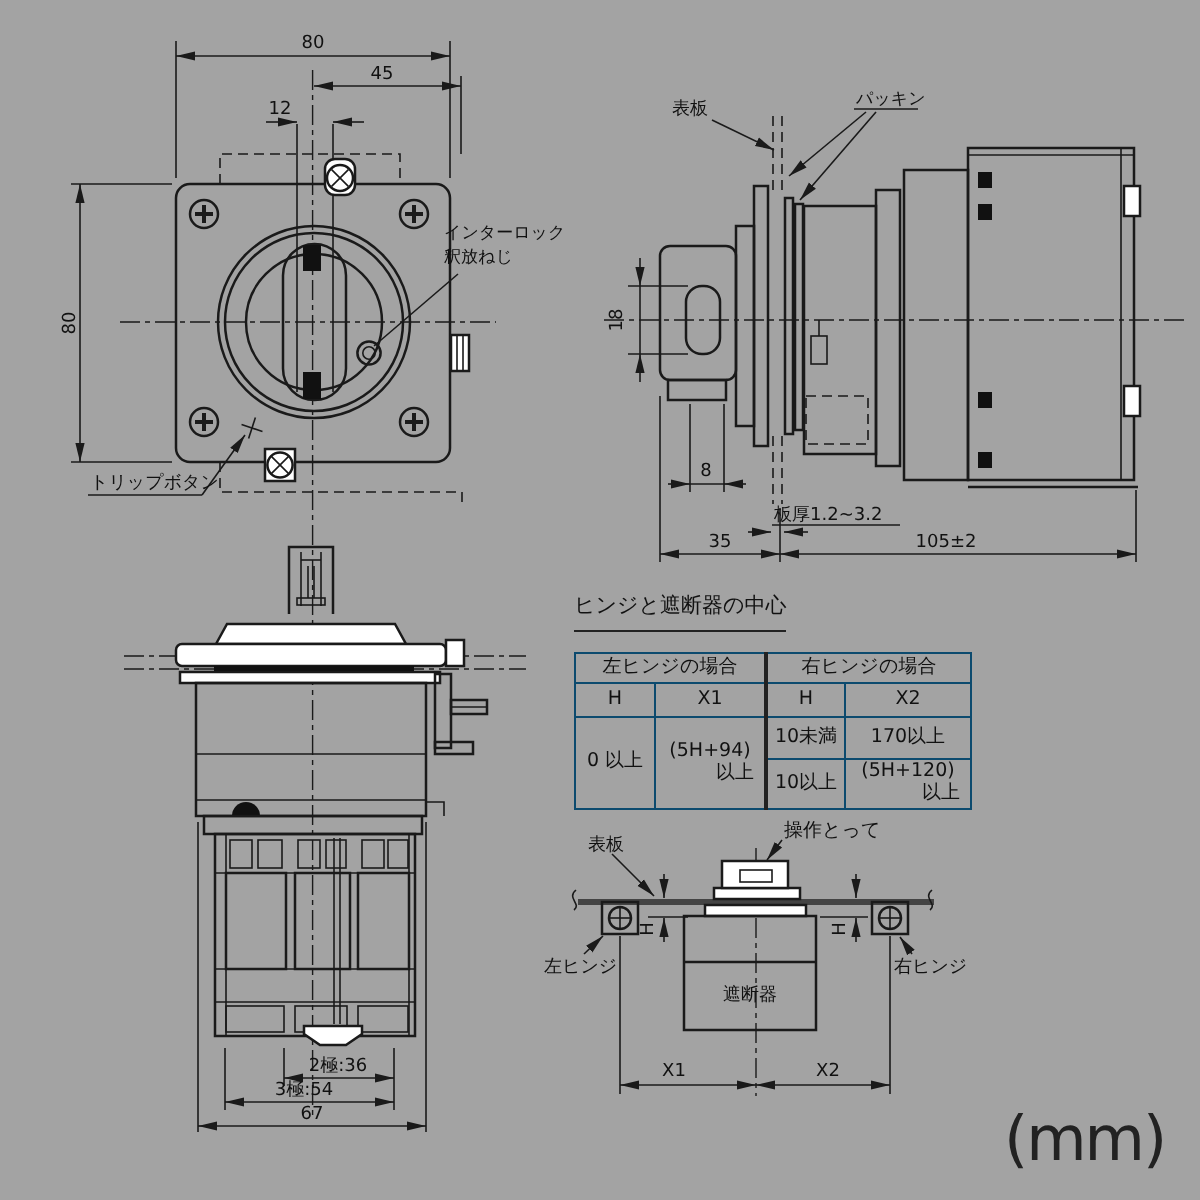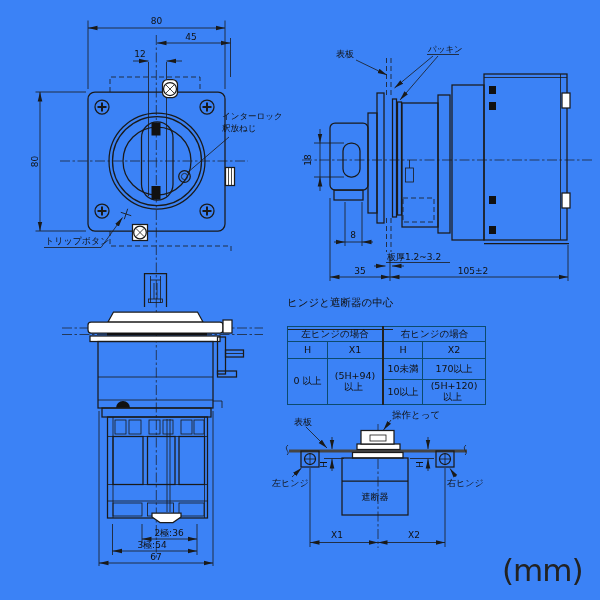--- a/index.html
+++ b/index.html
@@ -1,42 +1,42 @@
 <!DOCTYPE html>
 <html><head>
 <meta charset="utf-8">
 <style>
   html,body { margin:0; padding:0; background:#fff; }
-  #stage { position:relative; width:600px; height:600px; background:#3b82f6; overflow:hidden;
+  #stage { position:relative; width:600px; height:600px; background:#a3a3a3; overflow:hidden;
            font-family:"DejaVu Sans","Liberation Sans",sans-serif; color:#111; }
   svg { position:absolute; left:0; top:0; }
   svg text { font-family:"DejaVu Sans","Liberation Sans",sans-serif; fill:#111; }
   .obj  { fill:none; stroke:#1a1a1a; stroke-width:1.25; }
   .objw { fill:#fff;  stroke:#1a1a1a; stroke-width:1.25; }
   .thin { fill:none; stroke:#1a1a1a; stroke-width:0.8; }
   .dim  { fill:none; stroke:#1a1a1a; stroke-width:0.8; }
   .cl   { fill:none; stroke:#1a1a1a; stroke-width:0.7; stroke-dasharray:10 2.5 2.5 2.5; }
   .dash { fill:none; stroke:#1a1a1a; stroke-width:0.8; stroke-dasharray:5 3; }
   .fillb{ fill:#111; stroke:none; }
   .t8  { font-size:8.5px; }
   .t9  { font-size:9px; }
   .t10 { font-size:9.5px; }
 
   #hinge-title { position:absolute; left:287px; top:296px; font-size:10.5px;
-                 border-bottom:1px solid #222; padding-bottom:19px; white-space:nowrap; }
+                 border-bottom:1px solid #222; padding-bottom:5px; white-space:nowrap; }
   #hinge-table { position:absolute; left:287px; top:326px; border-collapse:collapse;
                  font-size:9.5px; table-layout:fixed; }
   #hinge-table td { border:1px solid #0c4a6e; text-align:center; padding:0 2px;
                     line-height:1.15; white-space:nowrap; }
   #hinge-table td.dbl { border-left:2.5px solid #222; }
   #hinge-table .c1 { width:35px; } #hinge-table .c2 { width:50px; }
   #hinge-table .c3 { width:34px; } #hinge-table .c4 { width:58px; }
   #hinge-table .h1 { height:14px; } #hinge-table .h2 { height:16px; }
   #hinge-table .h3 { height:20px; } #hinge-table .h4 { height:24px;margin-top:28px; }
-  .cell-r2 { display:block; padding-right:3px; }
+  .cell-r2 { display:block; text-align:right; padding-right:3px; }
   #note { position:absolute; left:286px; top:556px; font-size:9.8px; line-height:13px; white-space:nowrap; }
   #note .indent { padding-left:10px; }
   #units { position:absolute; left:502px; top:552px; font-size:31px; font-weight:normal;
            letter-spacing:-1px; color:#222; }
 </style>
 </head>
 <body>
 
 <div id="stage">
 

